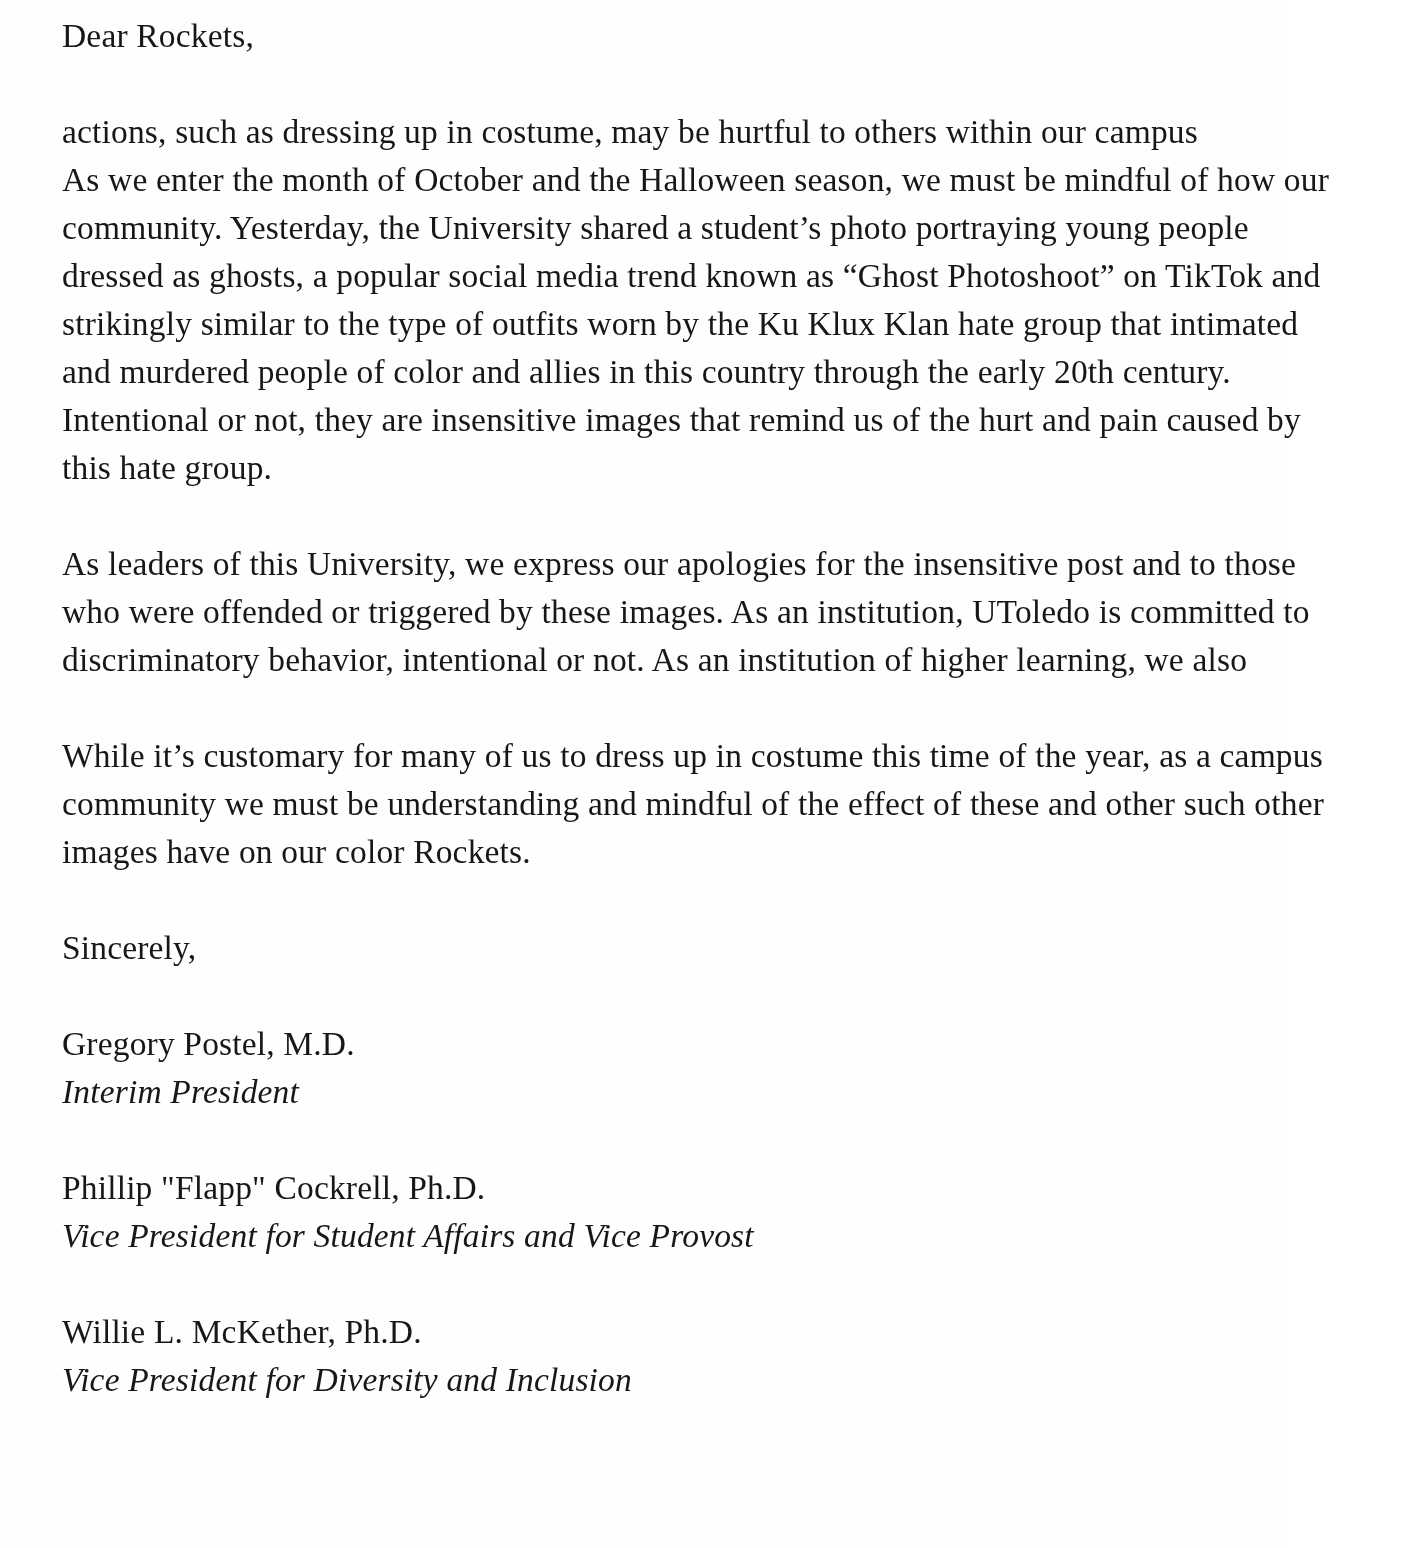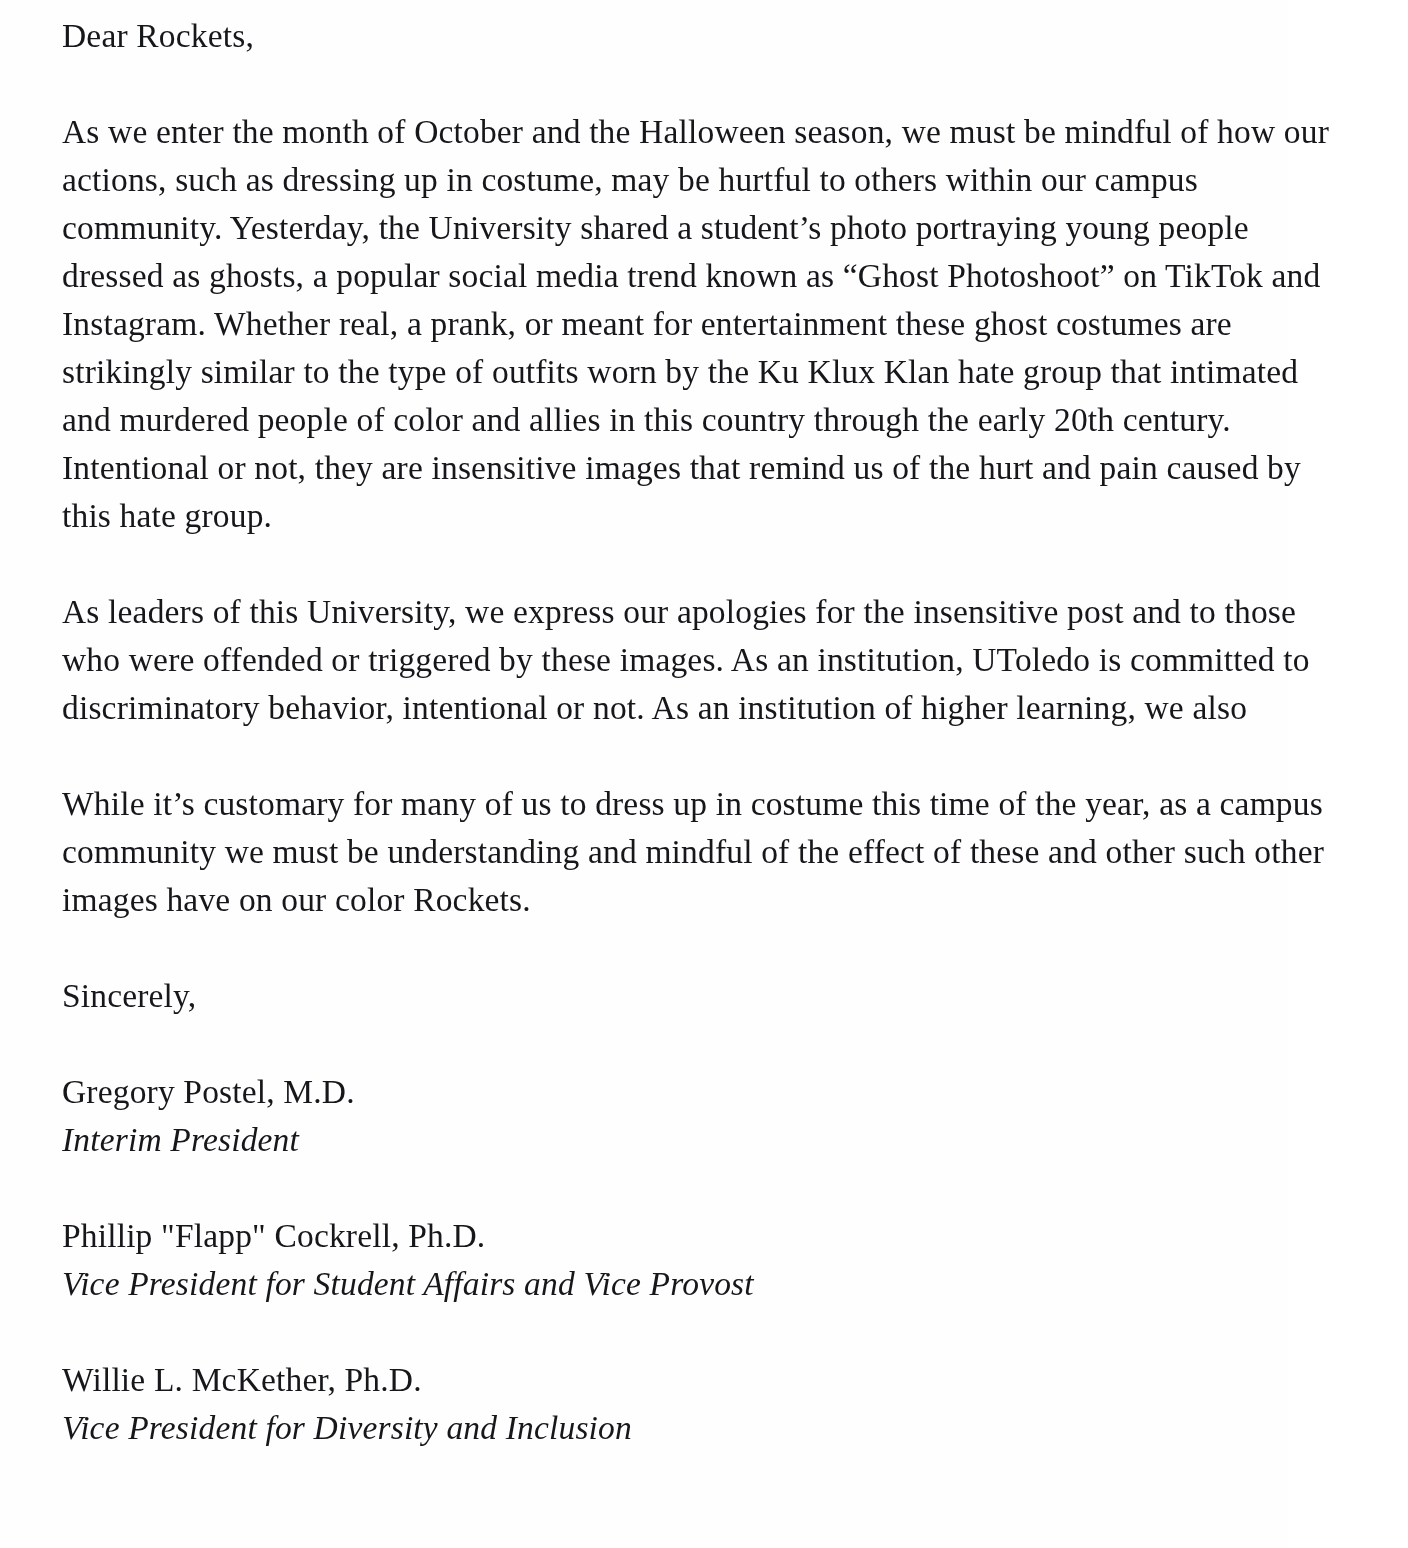--- a/index.html
+++ b/index.html
@@ -60,25 +60,24 @@
 
   <div class="gap-top"></div>
 
   <div class="block salutation">
     <span class="line">Dear Rockets,</span>
   </div>
 
   <div class="gap-1"></div>
 
   <div class="block">
+    <span class="line">actions, such as dressing up in costume, may be hurtful to others within our campus</span>
     <span class="line">As we enter the month of October and the Halloween season, we must be mindful of how our</span>
-    <span class="line">actions, such as dressing up in costume, may be hurtful to others within our campus</span>
     <span class="line">community. Yesterday, the University shared a student’s photo portraying young people</span>
     <span class="line">dressed as ghosts, a popular social media trend known as “Ghost Photoshoot” on TikTok and</span>
-    <span class="line">Instagram. Whether real, a prank, or meant for entertainment these ghost costumes are</span>
     <span class="line">strikingly similar to the type of outfits worn by the Ku Klux Klan hate group that intimated</span>
     <span class="line">and murdered people of color and allies in this country through the early 20th century.</span>
     <span class="line">Intentional or not, they are insensitive images that remind us of the hurt and pain caused by</span>
     <span class="line">this hate group.</span>
   </div>
 
   <div class="gap-1"></div>
 
   <div class="block">
     <span class="line">As leaders of this University, we express our apologies for the insensitive post and to those</span>

